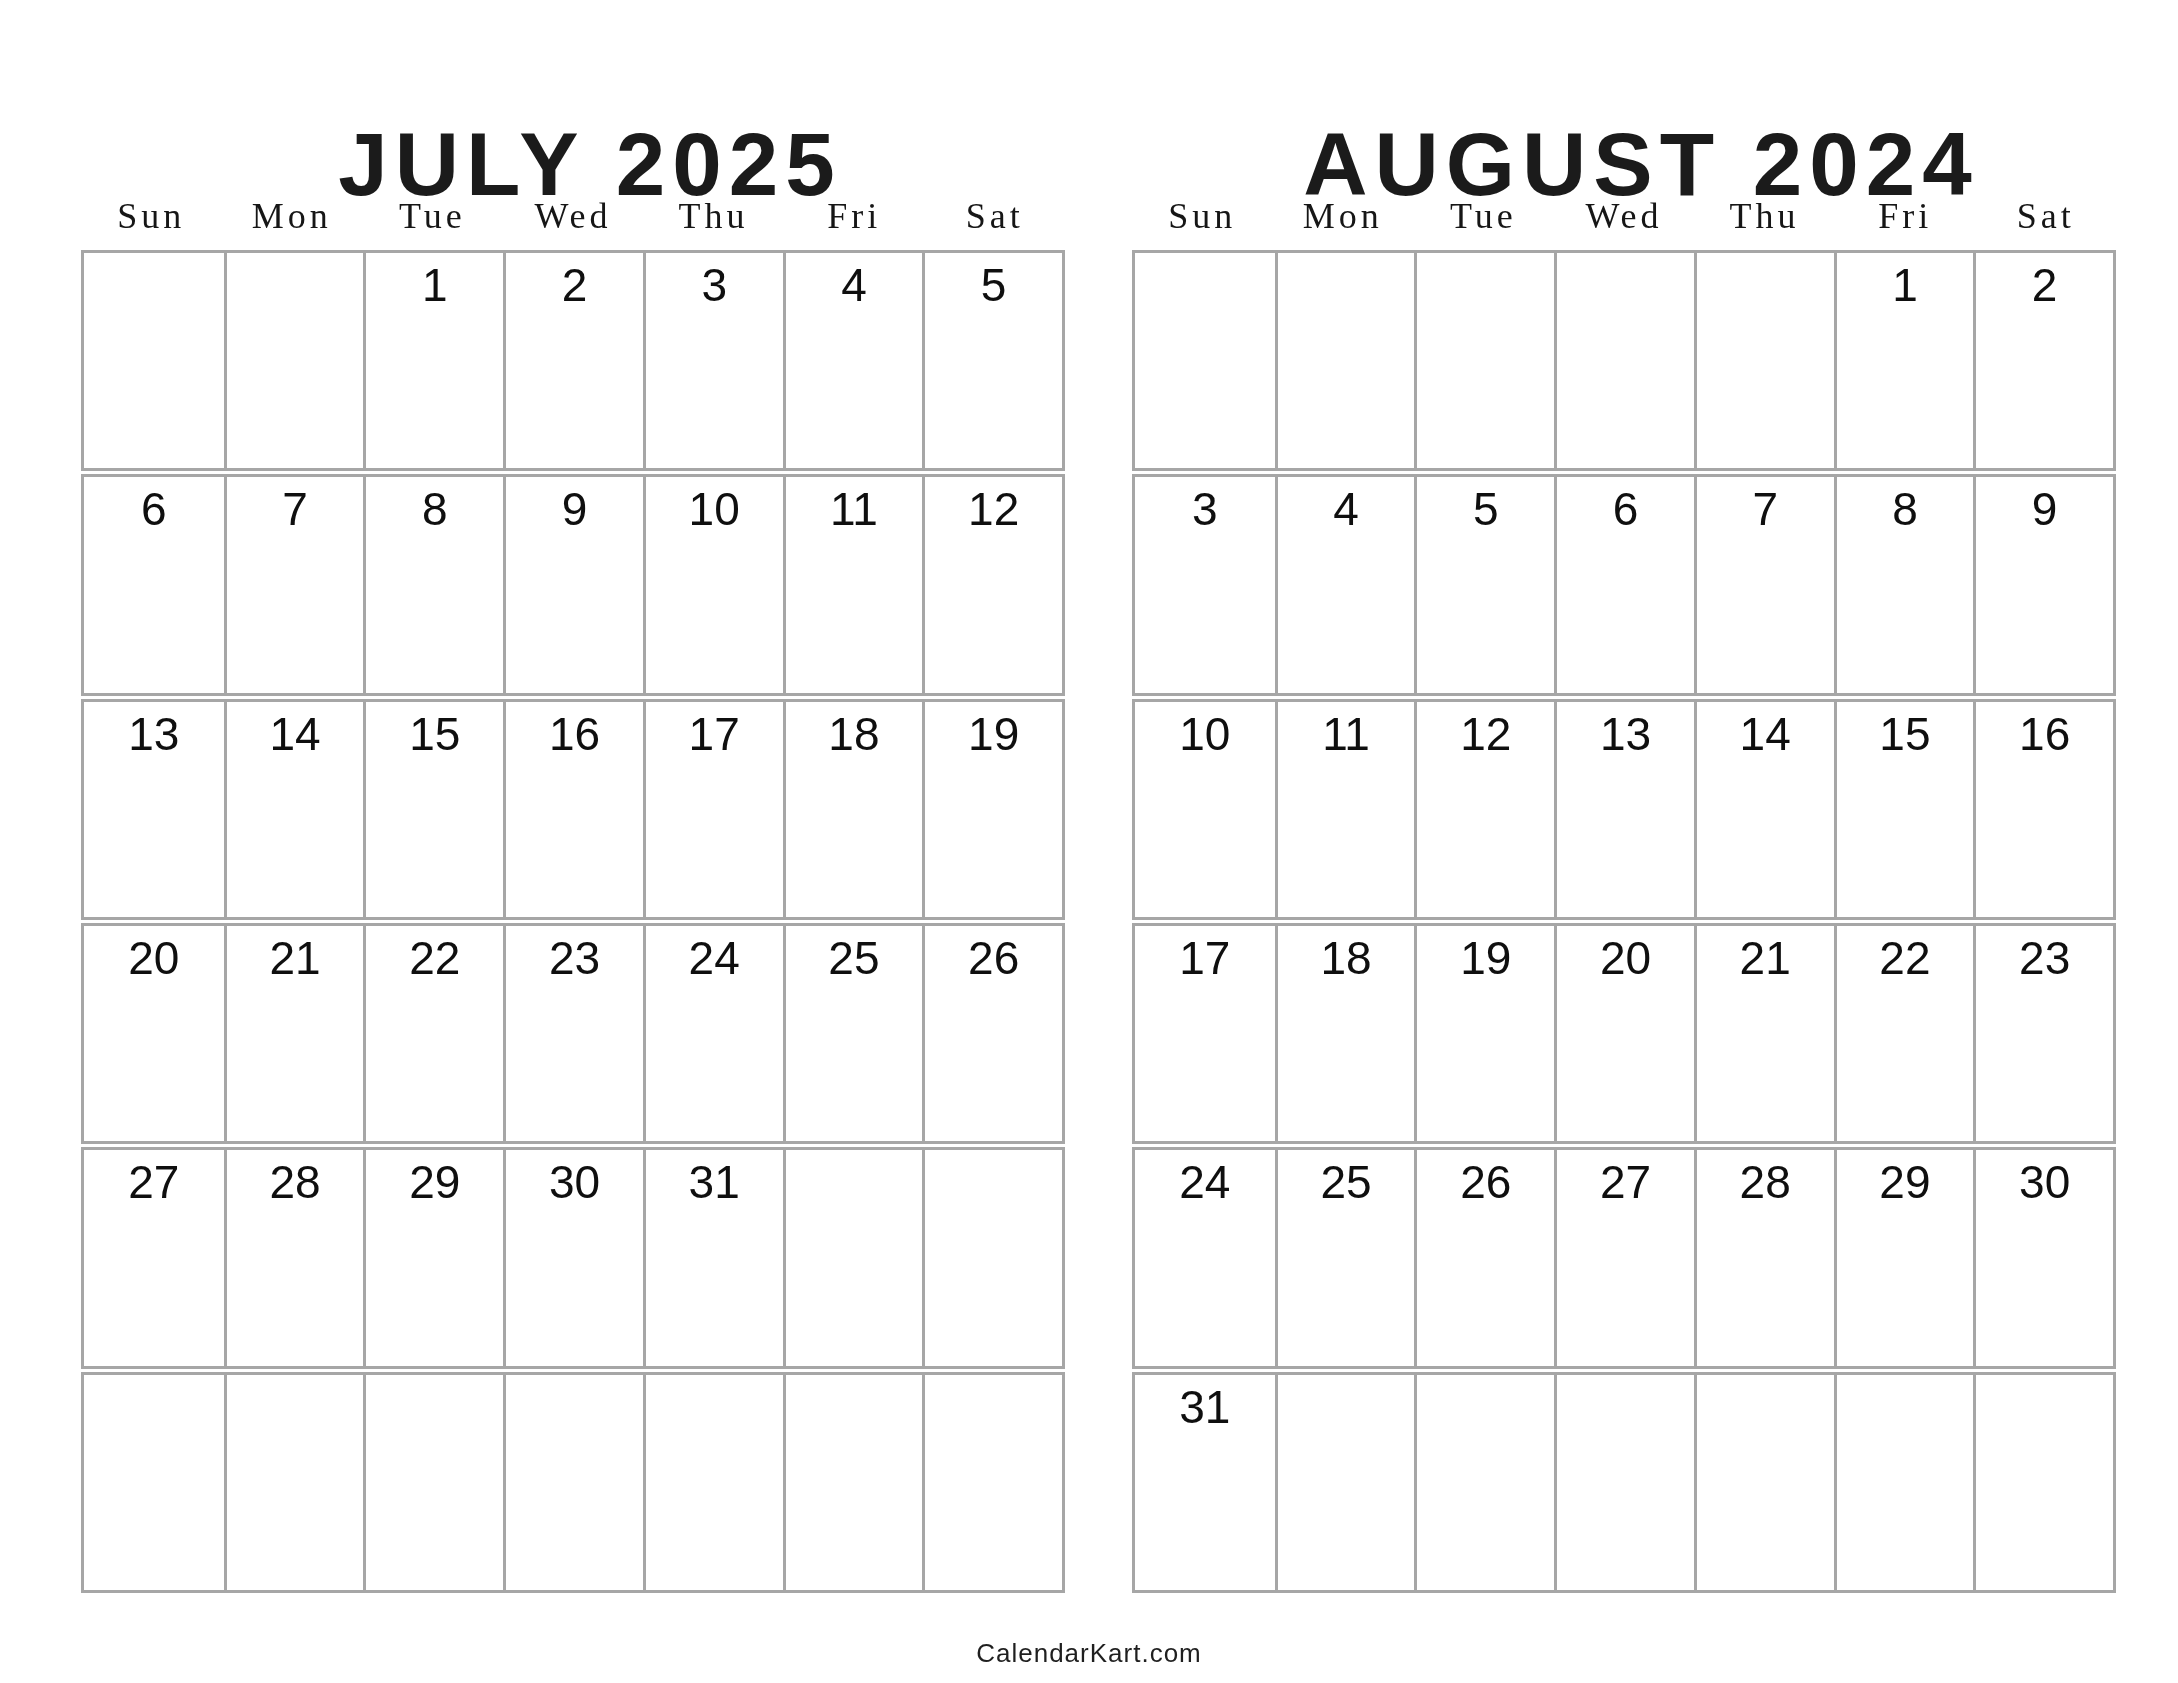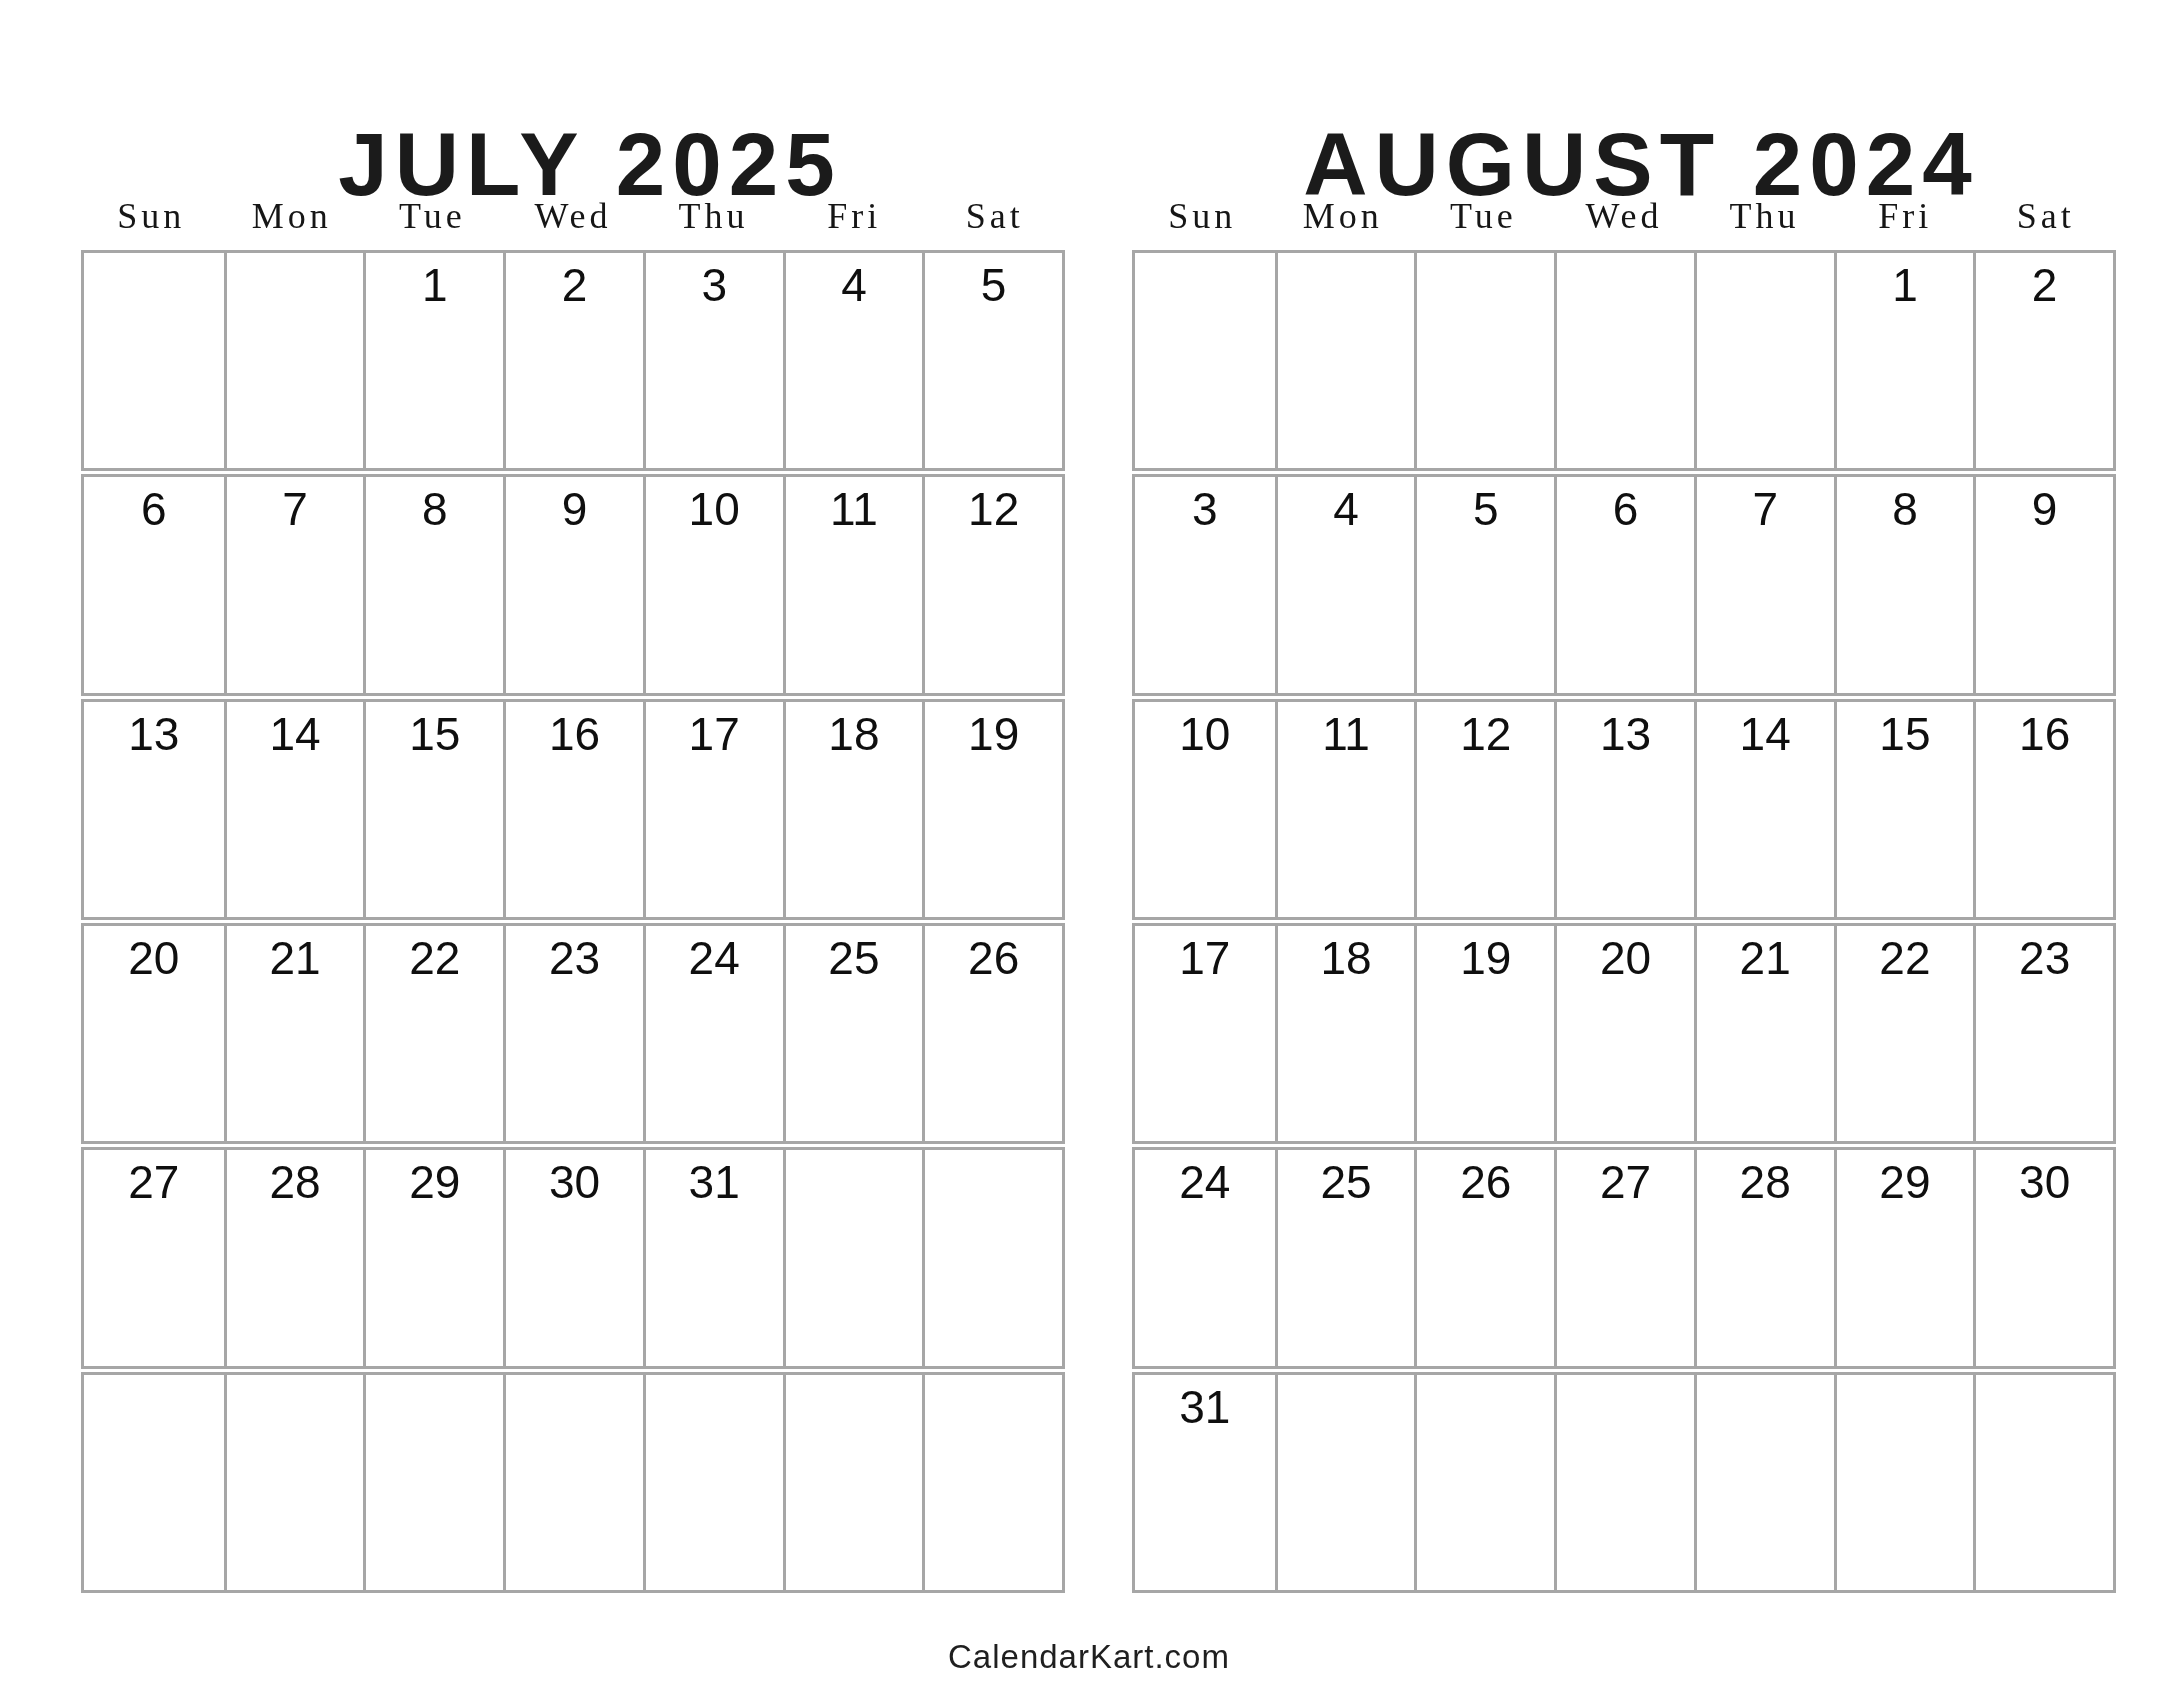--- a/index.html
+++ b/index.html
@@ -84,21 +84,21 @@
     overflow: hidden;
   }
   .c:first-child { border-left: none; }
 
   .footer {
     position: absolute;
     top: 1638px;
     left: 0;
     width: 100%;
     text-align: center;
-    font-size: 33px;
+    font-size: 26px;
     letter-spacing: 1px;
     color: #1f1f1f;
   }
 </style>
 </head>
 <body style="color: rgb(20, 20, 20);">
 
 <section class="month" id="month-july">
   <h1 class="month-title">JULY 2025</h1>
   <div class="weekday-row">

